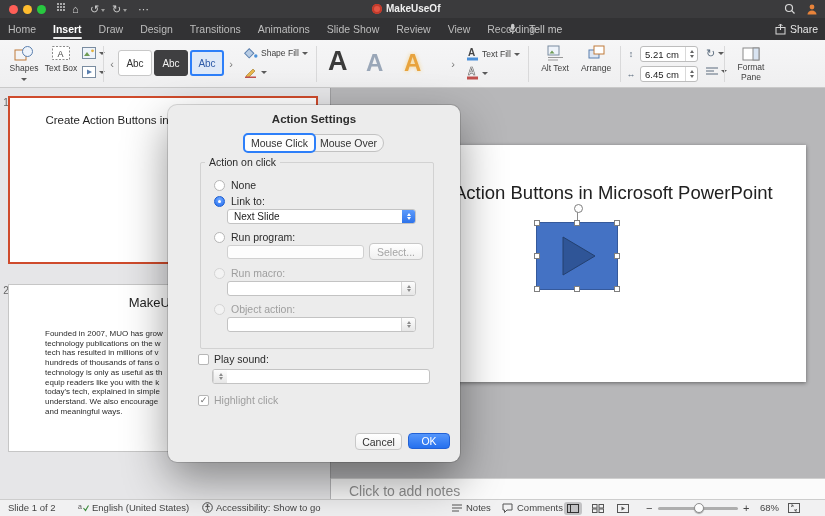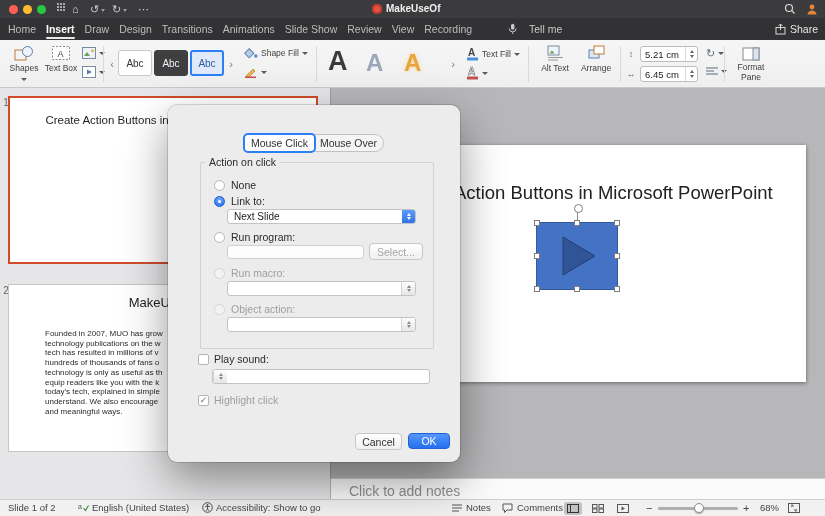--- a/index.html
+++ b/index.html
@@ -8,21 +8,21 @@
   
   #titlebar{position:absolute;left:0;top:0;width:825px;height:18px;background:#3b3b3d}
   .tl{position:absolute;top:4.5px;width:9px;height:9px;border-radius:50%}
   .tbicon{position:absolute;top:0;height:18px;line-height:18px;color:#cfcfcf;font-size:10px}
   .tbcaret{display:inline-block;width:0;height:0;border-left:2.5px solid transparent;border-right:2.5px solid transparent;border-top:3px solid #9a9a9a;margin-left:2px;vertical-align:middle}
   #tb-title{position:absolute;left:386px;top:0;height:18px;line-height:18px;color:#f0f0f0;font-size:10px;font-weight:700}
   #tb-logo{position:absolute;left:372px;top:4px;width:10px;height:10px;border-radius:50%;background:#e25544;box-shadow:inset 0 0 0 2px #c23a2b}
 
   
   #tabrow{position:absolute;left:0;top:18px;width:825px;height:22px;background:#323234}
-  #tabs{position:absolute;left:8px;top:0;display:flex;gap:10px}
+  #tabs{position:absolute;left:8px;top:0;display:flex;gap:17px}
   .tab{position:relative;height:22px;line-height:22px;font-size:10.5px;color:#bdbdbd;white-space:nowrap;cursor:default}
   .tab.active{color:#ffffff;font-weight:700}
   .tab.active::after{content:"";position:absolute;left:0;right:0;bottom:1px;height:2px;background:#e8e8e8;border-radius:1px}
   #tellme{position:absolute;left:508px;top:0;height:22px;display:flex;align-items:center;gap:12px;color:#c9c9c9;font-size:10.5px}
   #share{position:absolute;right:7px;top:0;height:22px;display:flex;align-items:center;gap:4px;color:#e8e8e8;font-size:10.5px}
 
   
   #ribbon{position:absolute;left:0;top:40px;width:825px;height:48px;background:linear-gradient(#f6f6f7,#efeff0);border-bottom:1px solid #c9c9c9;box-sizing:border-box}
   .rbtn{position:absolute;top:3px;height:42px;display:flex;flex-direction:column;align-items:center;justify-content:flex-start;gap:2px;font-size:8.5px;color:#3d3d3d;text-align:center}
   .rbtn .ric{height:18px;display:flex;align-items:flex-end}
@@ -432,20 +432,21 @@
     <span class="sb" style="left:760px">68%</span>
     <span class="sbicon" style="left:788px;top:3px">
       <svg width="12" height="10" viewBox="0 0 12 10">
           <rect x="0.5" y="0.5" width="11" height="9" fill="none" stroke="#555"></rect>
           <path d="M3 4 L5 2 M3 2 h2 v2 M9 6 L7 8 M9 8 h-2 v-2" stroke="#555" fill="none" stroke-width="0.8"></path>
         </svg>
     </span>
   </div>
 
   <div id="dialog">
+    <div id="dlg-title">Action Settings</div>
     <div id="dlg-tabs">
       <div class="dlg-tab active">Mouse Click</div>
       <div class="dlg-tab">Mouse Over</div>
     </div>
 
     <div id="groupbox">
       <span id="group-label">Action on click</span>
 
       <span class="radio" style="left:13px;top:17px"></span>
       <span class="lbl" style="left:30px;top:16px">None</span>

